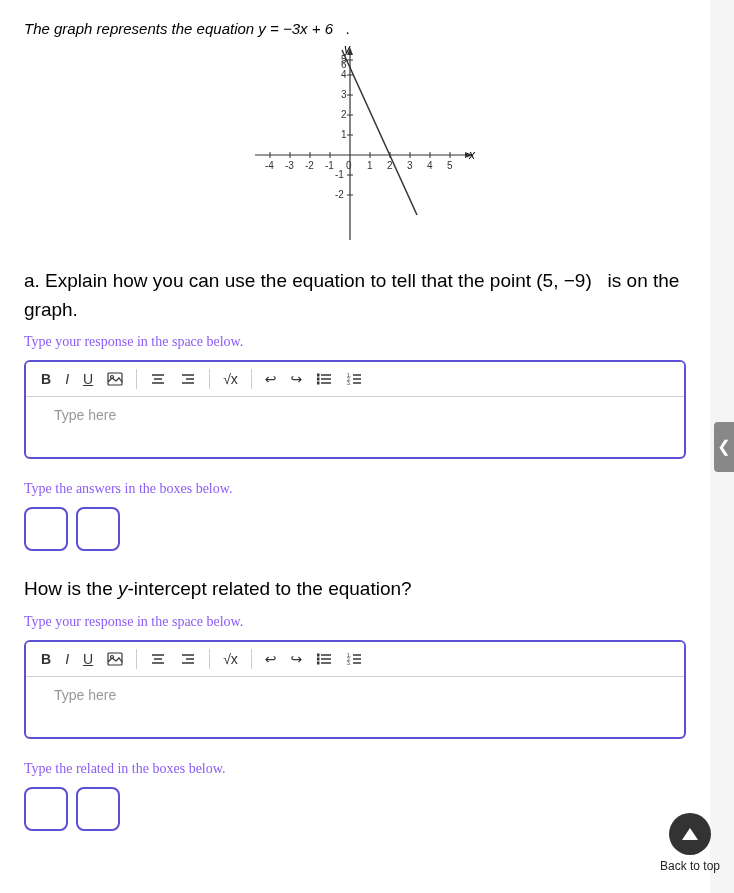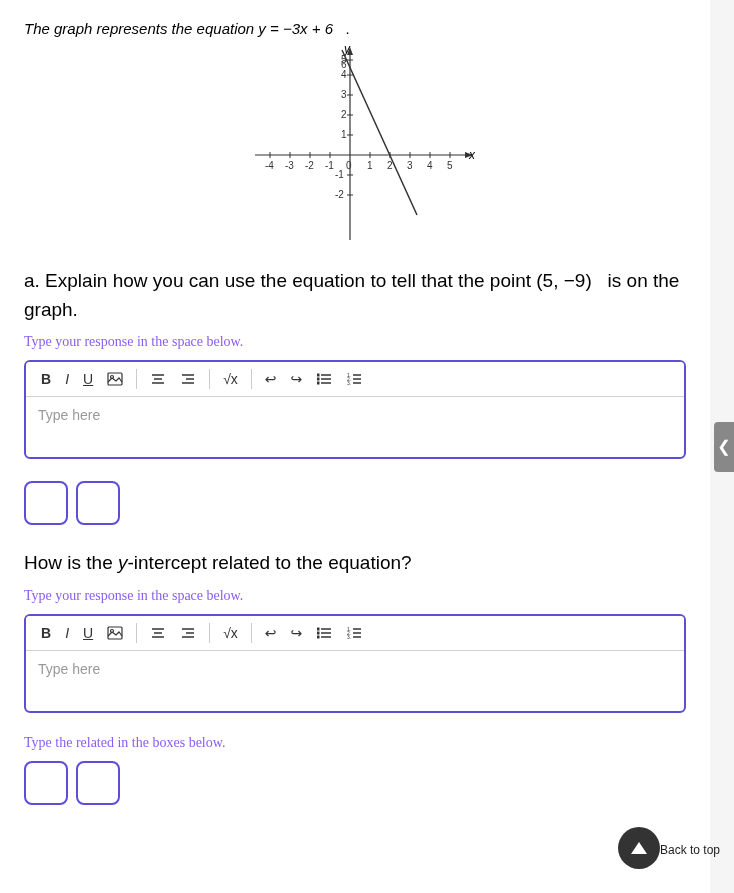--- a/index.html
+++ b/index.html
@@ -77,21 +77,21 @@
     .toolbar-btn.bold { font-weight: bold; }
     .toolbar-btn.italic { font-style: italic; }
     .toolbar-btn.underline { text-decoration: underline; }
     .toolbar-divider {
       width: 1px;
       height: 20px;
       background: #ccc;
       margin: 0 4px;
     }
     .editor-area {
-      padding: 10px 12px;
+      padding: 10px 28px;
       min-height: 60px;
       font-size: 14px;
       color: #999;
       font-family: Arial, sans-serif;
     }
     .input-boxes {
       display: flex;
       gap: 8px;
       margin-bottom: 24px;
       margin-top: 8px;
@@ -102,21 +102,21 @@
       border: 2px solid #5c4fd6;
       border-radius: 8px;
       background: #fff;
     }
     .section-gap { margin-bottom: 16px; }
     .back-to-top {
       position: fixed;
       bottom: 20px;
       right: 14px;
       display: flex;
-      flex-direction: row;
+      flex-direction: column;
       align-items: center;
       cursor: pointer;
       background: none;
       border: none;
       font-size: 12px;
       font-family: Arial, sans-serif;
       color: #222;
     }
     .back-to-top-arrow {
       width: 42px;
@@ -275,20 +275,21 @@
           <text x="1" y="9" font-size="5" fill="#333" stroke="none" font-family="Arial">2.</text>
           <text x="1" y="13" font-size="5" fill="#333" stroke="none" font-family="Arial">3.</text>
         </svg>
       </button>
     </div>
     <div class="editor-area">Type here</div>
   </div>
 
   <div class="section-gap"></div>
 
+  <p class="instruction-text">Type the answers in the boxes below.</p>
 
   <div class="input-boxes">
     <div class="answer-box"></div>
     <div class="answer-box"></div>
   </div>
 
   <div class="section-gap"></div>
 
   <p class="question-text">
     How is the <em>y</em>-intercept related to the equation?

